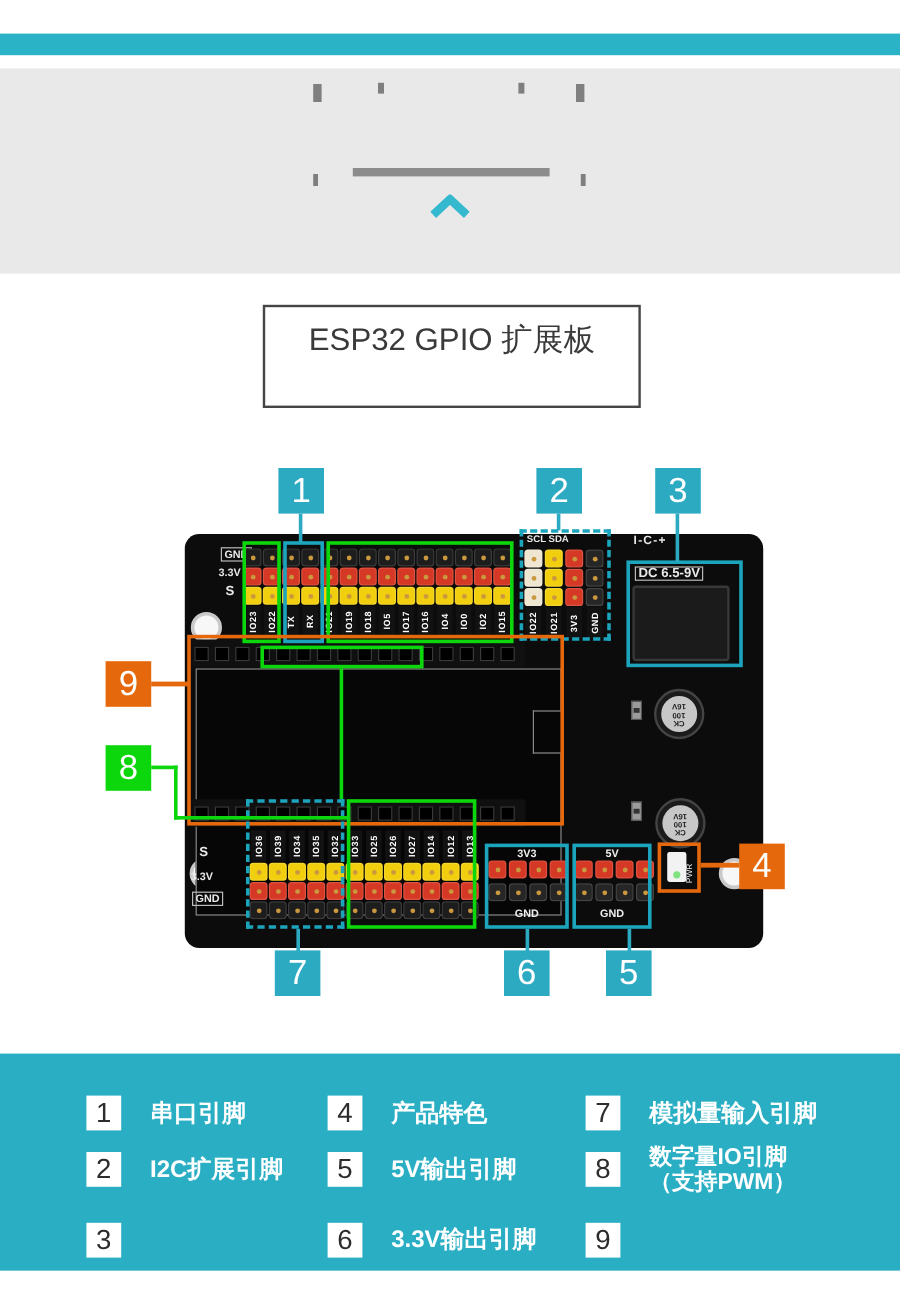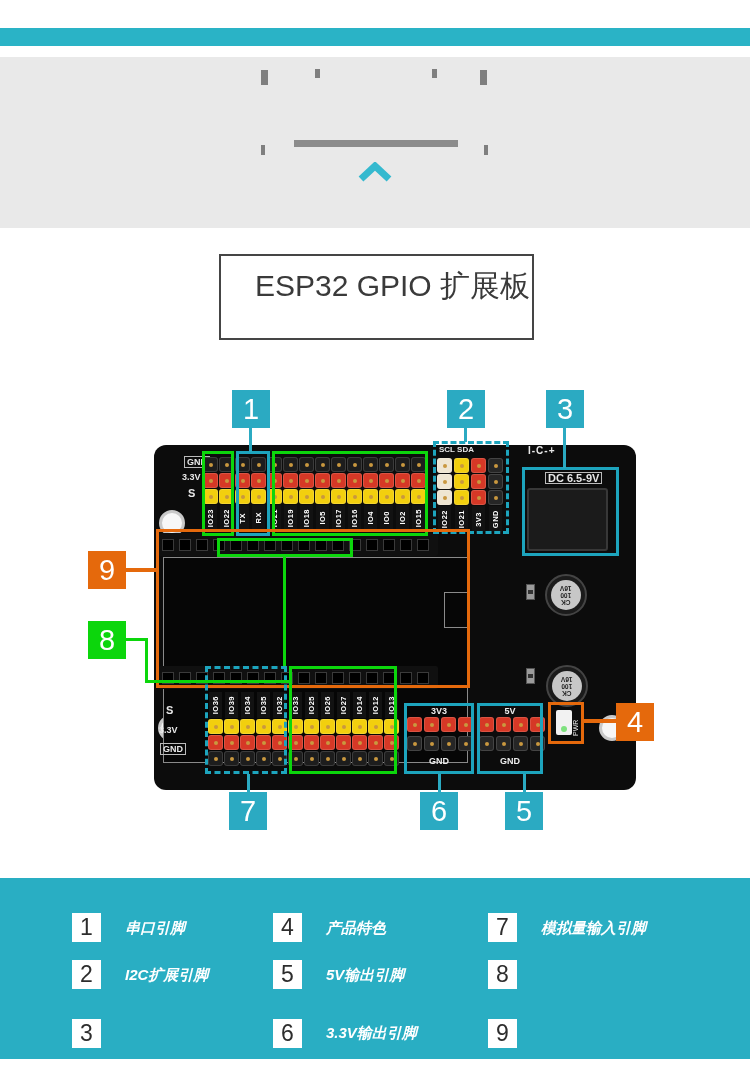--- a/index.html
+++ b/index.html
@@ -13,21 +13,21 @@
   
   #feature{left:0;top:57px;width:750px;height:171px;background:#e9e9e9;}
   #feature .mark{position:absolute;background:#7f7f7f;}
   #featureTitle{position:absolute;left:0;top:25px;width:100%;text-align:center;
     font-size:45px;font-weight:bold;color:#3b3b3b;letter-spacing:3px;}
   #featureUnderline{position:absolute;left:294px;top:83px;width:164px;height:7px;background:#8c8c8c;}
   #chevron{position:absolute;left:357px;top:105px;}
 
   
   #noteBox{left:219px;top:254px;width:315px;height:86px;border:2px solid #454545;background:#fff;box-sizing:border-box;}
-  #noteLine1{position:absolute;left:16px;top:10px;width:100%;text-align:center;font-size:30px;color:#3a3a3a;}
+  #noteLine1{position:absolute;left:0;top:10px;width:100%;text-align:center;font-size:26px;color:#3a3a3a;}
   #noteLine2{position:absolute;left:0;top:48px;width:100%;text-align:center;font-size:30px;color:#3a3a3a;word-spacing:36px;}
 
   
   #figure{left:0;top:360px;width:750px;height:500px;}
   #board{position:absolute;left:154px;top:85px;width:482px;height:345px;background:#0c0c0c;border-radius:12px;}
   .hole{position:absolute;width:26px;height:26px;border-radius:50%;background:#f7f7f7;border:3px solid #c9c9c9;box-sizing:border-box;}
 
   .silk{color:#e8e8e8;font-size:9px;font-weight:bold;position:absolute;line-height:10px;}
   .boxedlabel{border:1px solid #bbb;padding:0 2px;}
 
@@ -87,21 +87,21 @@
   .outrow{position:absolute;display:flex;gap:2px;}
 
   
   #legend{left:0;top:878px;width:750px;height:181px;}
   #legendGrid{position:absolute;left:72px;top:26px;display:grid;grid-auto-flow:column;
     grid-template-rows:47px 47px 70px;grid-template-columns:201px 215px 240px;}
   .litem{display:flex;align-items:center;}
   .lnum{flex:none;width:29px;height:29px;background:#fff;color:#2d2d2d;font-size:23px;font-weight:300;
     display:flex;align-items:center;justify-content:center;}
   .ltext{margin-left:24px;color:#fff;font-weight:bold;}
-  .ltext .l1{font-size:15px;line-height:22px;font-style:italic;}
+  .ltext .l1{font-size:20px;line-height:22px;}
   .ltext .l2{font-size:19px;line-height:21px;}
   #bottomWhite{left:0;top:1059px;width:750px;height:22px;background:#fff;}
 </style>
 </head>
 <body>
 
 <div id="topbar" class="abs" style="background: rgb(42, 179, 198);"></div>
 
 <div id="feature" class="abs">
   <div class="mark" style="left:261px;top:13px;width:7px;height:15px;"></div>
@@ -278,21 +278,21 @@
         <div class="pcell" style="background: rgb(38, 38, 38);"></div>
         <div class="pcell" style="background: rgb(38, 38, 38);"></div>
         <div class="pcell" style="background: rgb(38, 38, 38);"></div>
         <div class="ptag">
           <span>GND</span>
         </div>
       </div>
     </div>
 
   <div class="silk" style="left:528px;top:86px;font-size:10px;letter-spacing:1px;">I-C-+</div>
-  <div class="silk boxedlabel" style="left:545px;top:112px;font-size:11px;">DC 6.5-9V</div>
+  <div class="silk boxedlabel" style="left:529px;top:112px;font-size:11px;">DC 6.5-9V</div>
   <div class="abs" style="left:527px;top:128px;width:81px;height:63px;background:#1b1b1b;border:2px solid #383838;border-radius:3px;box-sizing:border-box;"></div>
 
   <div class="slotstrip" style="left:158px;top:173px;" id="strip1">
       <div class="slot"></div>
       <div class="slot"></div>
       <div class="slot"></div>
       <div class="slot"></div>
       <div class="slot"></div>
       <div class="slot"></div>
       <div class="slot"></div>
@@ -560,19 +560,23 @@
         </div>
       </div>
       <div class="litem">
         <div class="lnum">7</div>
         <div class="ltext">
           <div class="l1">模拟量输入引脚</div>
         </div>
       </div>
       <div class="litem">
         <div class="lnum">8</div>
+        <div class="ltext">
+          <div class="l2">数字量IO引脚</div>
+          <div class="l2">（支持PWM）</div>
+        </div>
       </div>
       <div class="litem">
         <div class="lnum">9</div>
       </div>
     </div>
 </div>
 <div id="bottomWhite" class="abs"></div>
 
 </body></html>

